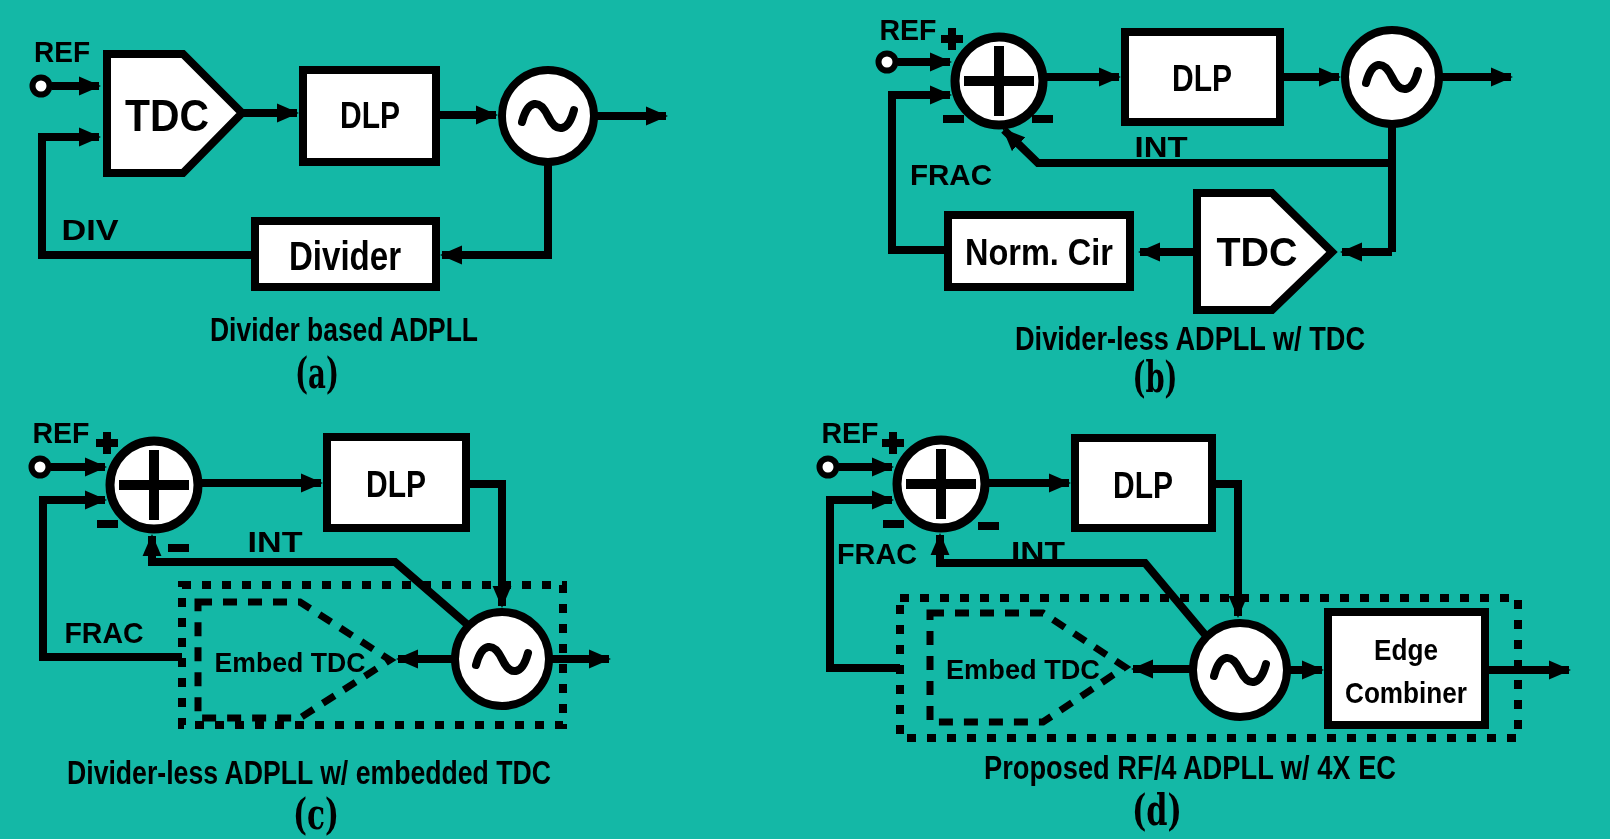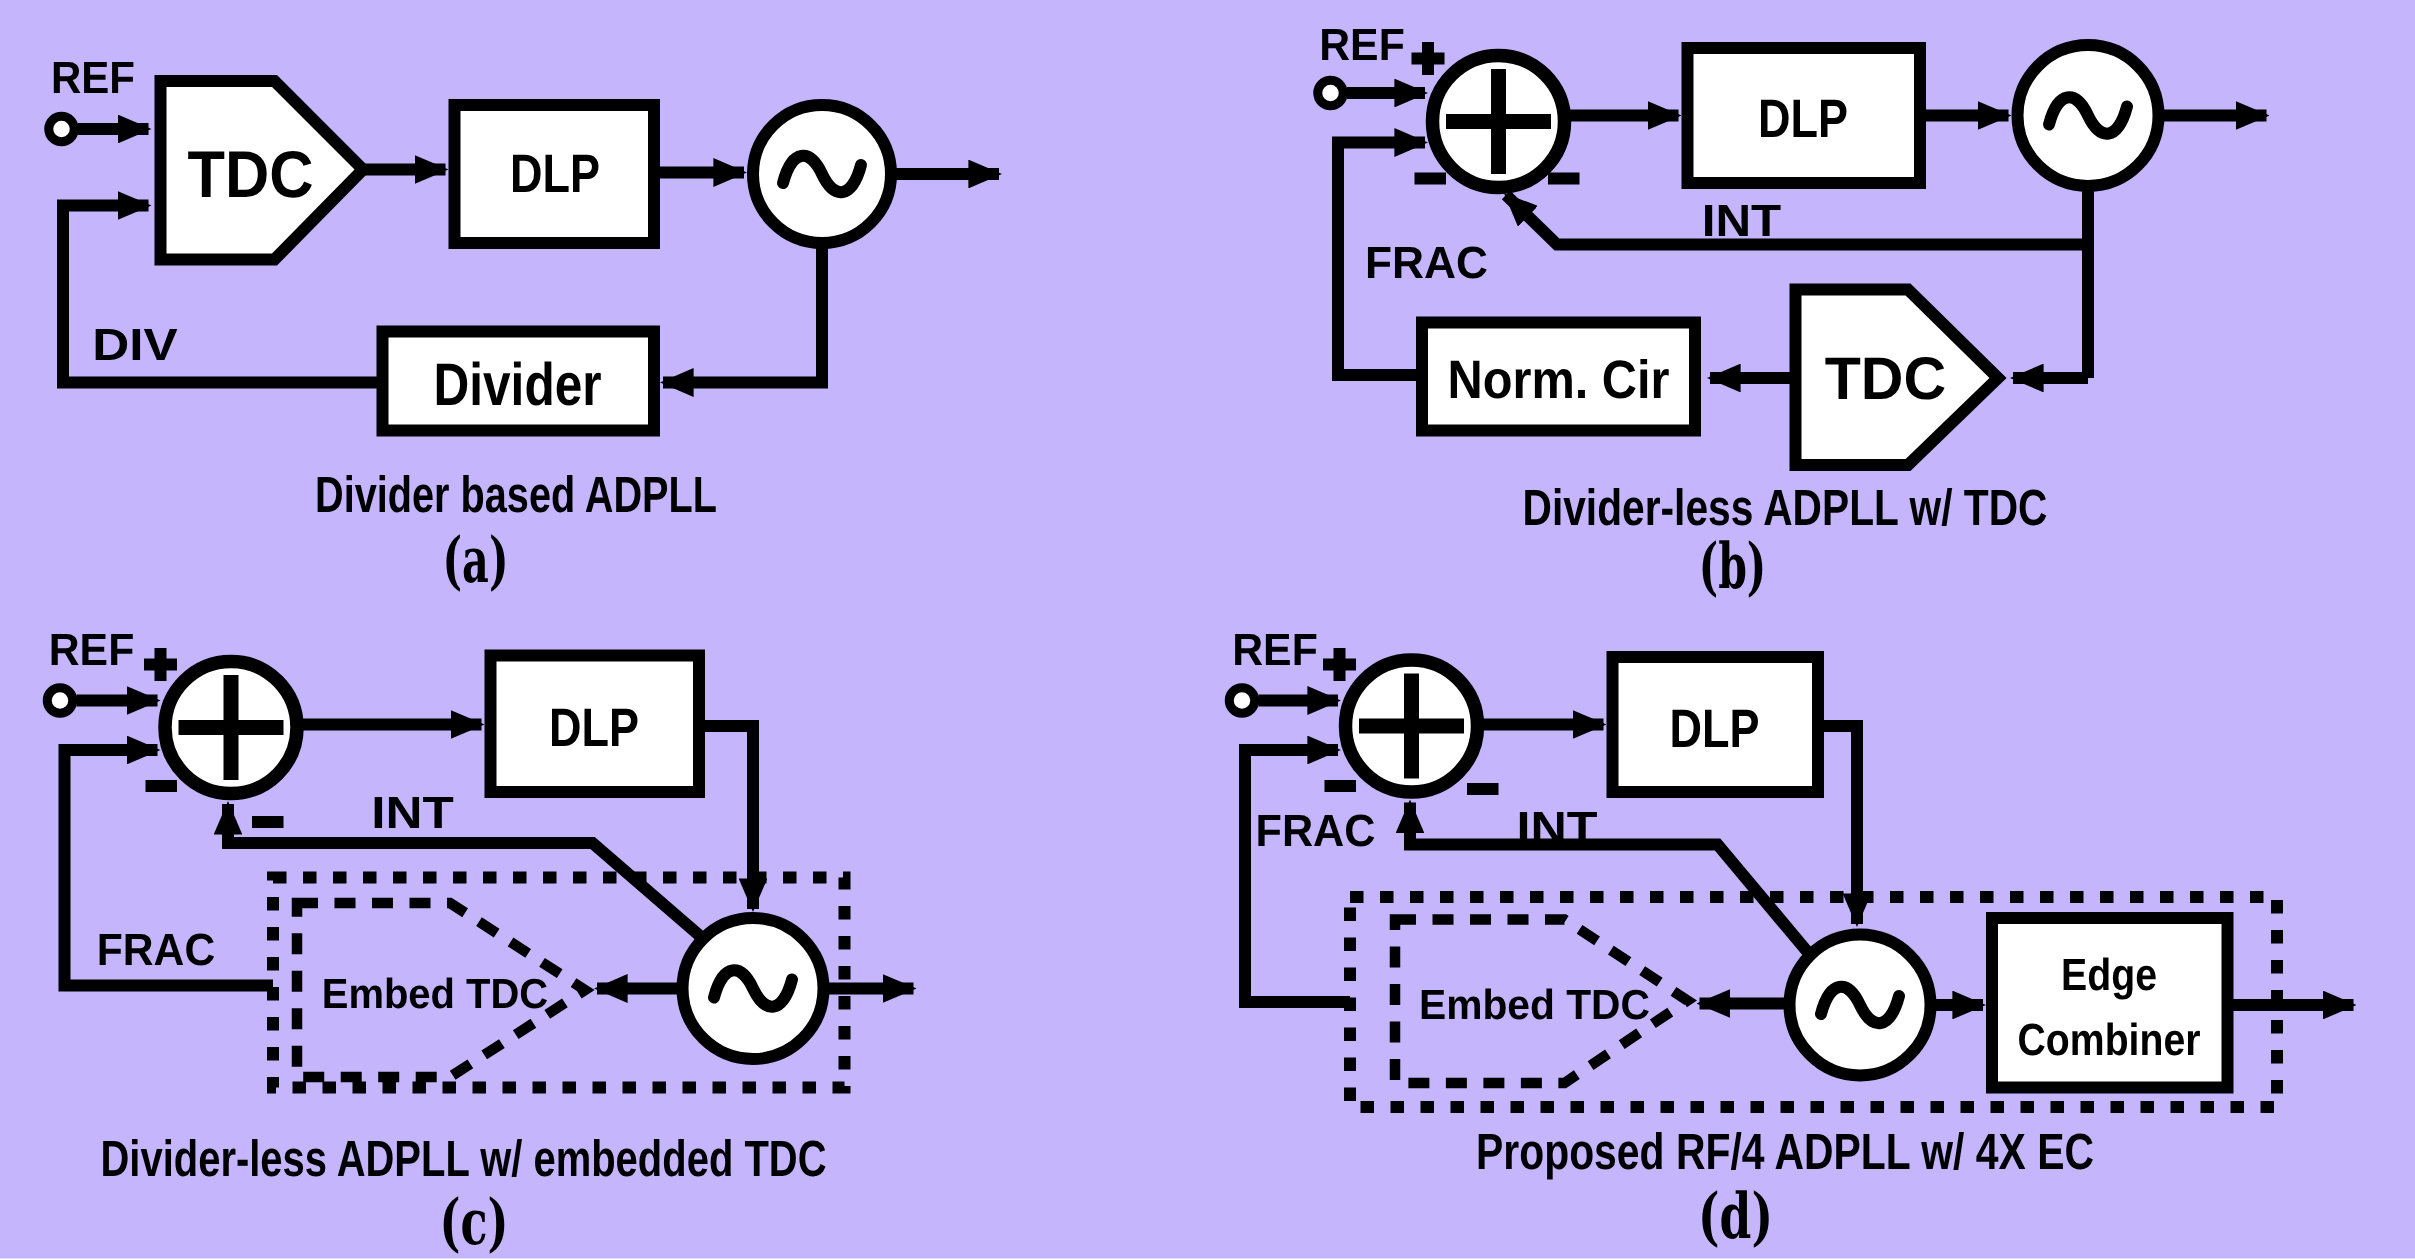--- a/index.html
+++ b/index.html
@@ -1,16 +1,16 @@
 <!DOCTYPE html>
 <html><head>
 <meta charset="utf-8">
 <style>
   html,body{margin:0;padding:0;background:#ffffff;}
-  .stage{position:relative;width:1610px;height:839px;background:#c4b5fd;overflow:hidden;}
+  .stage{position:relative;width:1610px;height:839px;background:#14b8a6;overflow:hidden;}
   svg{display:block;}
   .ln{stroke:#000;stroke-width:8;fill:none;}
   .box{fill:#fff;stroke:#000;stroke-width:8;}
   .dash-outer{fill:none;stroke:#000;stroke-width:8;stroke-dasharray:9 11;}
   .dash-pent{fill:none;stroke:#000;stroke-width:7;stroke-dasharray:14 11;}
   .cross{stroke:#000;stroke-width:10;fill:none;}
   .sine{stroke:#000;stroke-width:8;fill:none;stroke-linecap:round;}
   .mark{fill:#000;}
   text{fill:#000;font-family:"Liberation Sans","DejaVu Sans",sans-serif;font-weight:bold;}
   .sig{font-size:30px;}

